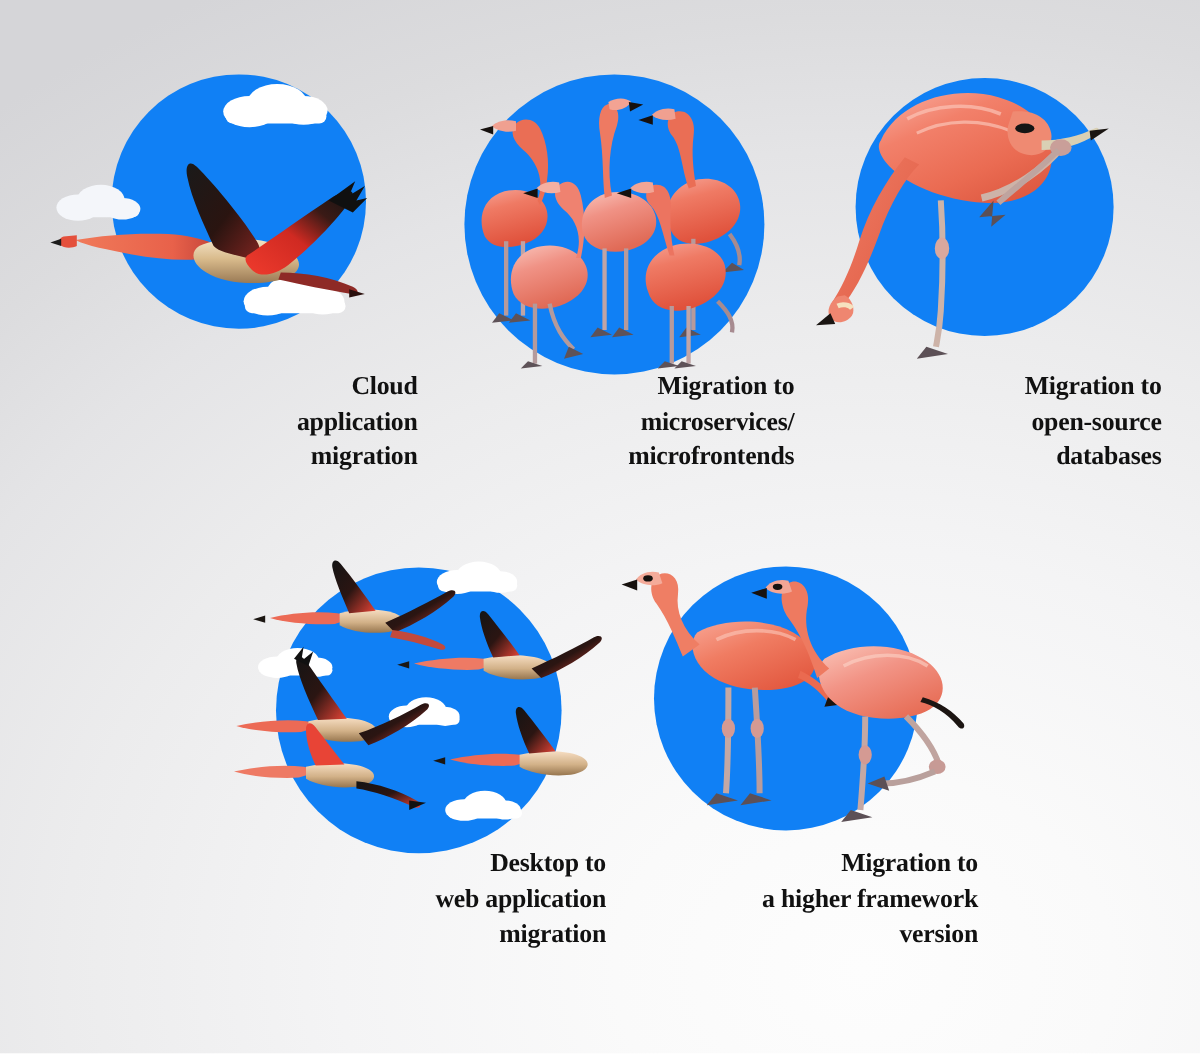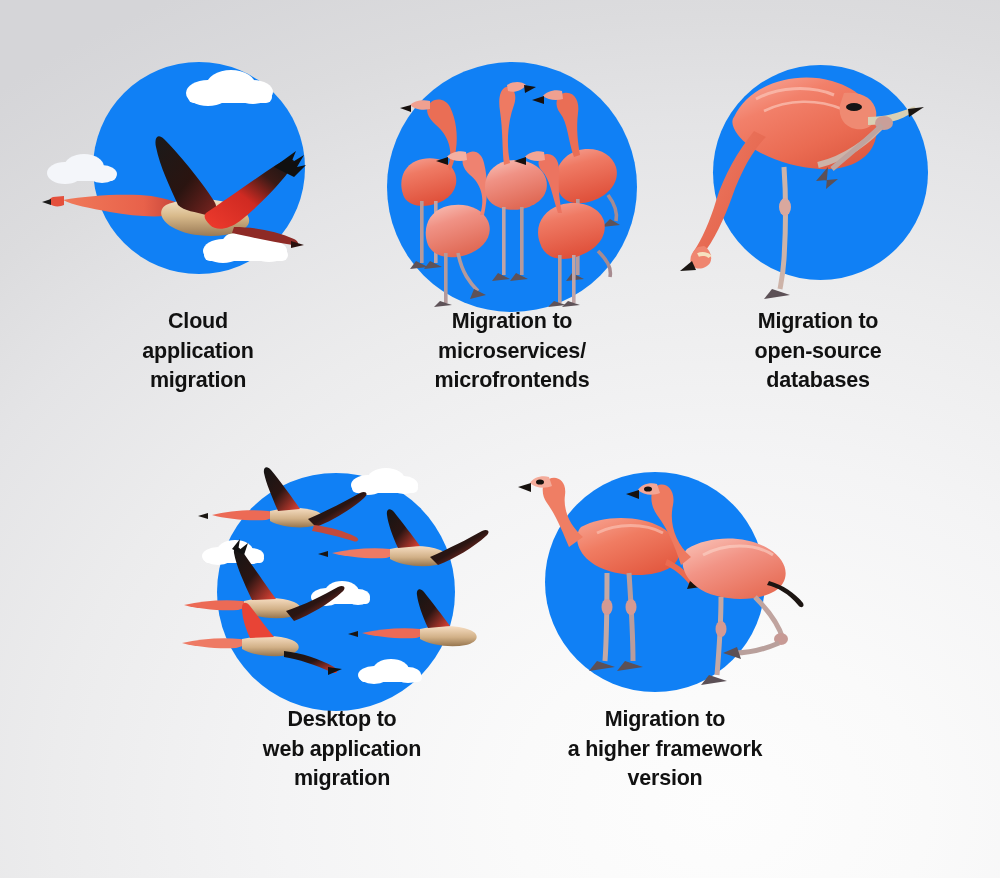--- a/index.html
+++ b/index.html
@@ -40,35 +40,35 @@
     width: 300px;
     height: 250px;
   }
   .disc {
     position: absolute;
     border-radius: 50%;
     background: #1080f5;
   }
   .caption {
     margin-top: 2px;
-    text-align: center;
-    font-family: Liberation Sans, sans-serif;
+    text-align: right;
+    font-family: Liberation Serif, serif;
     font-weight: bold;
     font-size: 21.5px;
     line-height: 29.5px;
     color: #111111;
     letter-spacing: -0.2px;
     white-space: pre-line;
   }
 
   
   #item-1 { left: 48px;  top: 55px;  }
   #item-2 { left: 362px; top: 55px;  }
   #item-3 { left: 668px; top: 55px;  }
-  #item-4 { left: 192px; top: 453px; }
+  #item-4 { left: 205px; top: 453px; }
   #item-5 { left: 515px; top: 453px; }
 
   
   #disc-1 { left: 45px; top: 7px;  width: 212px; height: 212px; }
   #disc-2 { left: 25px; top: 7px;  width: 250px; height: 250px; }
   #disc-3 { left: 45px; top: 10px; width: 215px; height: 215px; }
   #disc-4 { left: 25px; top: 20px; width: 238px; height: 238px; }
   #disc-5 { left: 30px; top: 19px; width: 220px; height: 220px; }
 
   .art-svg {

